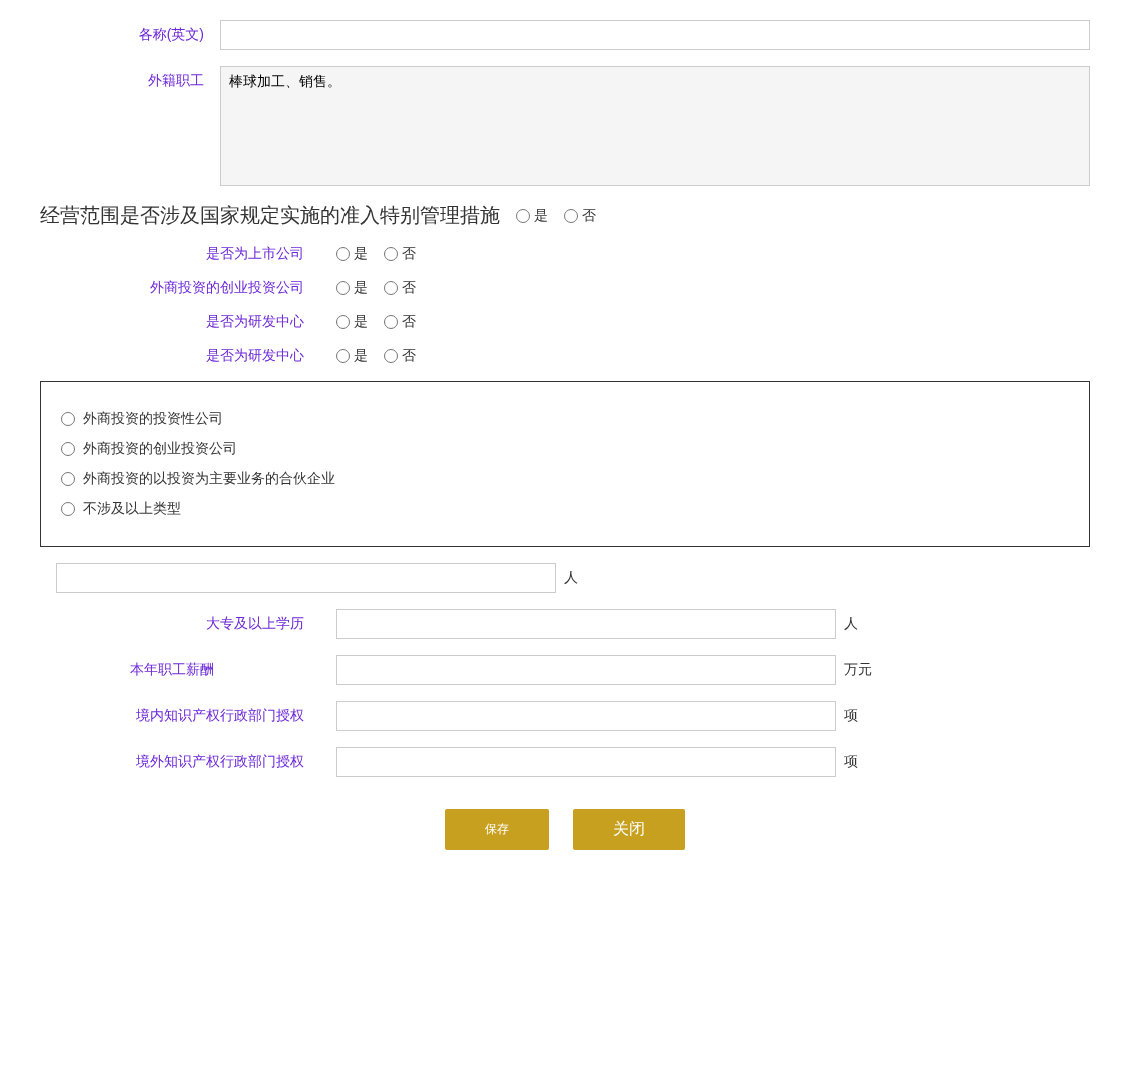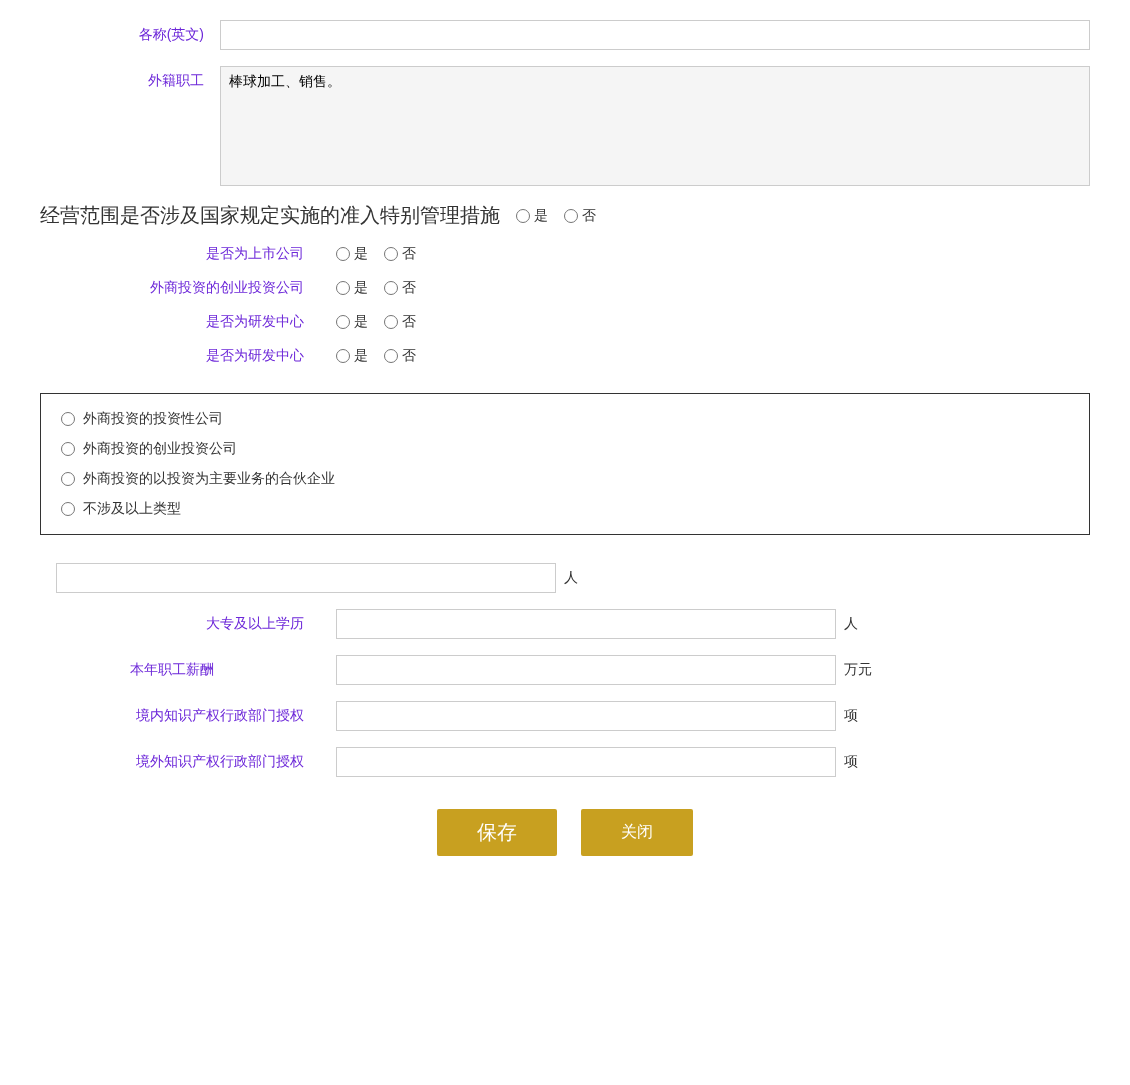--- a/index.html
+++ b/index.html
@@ -97,22 +97,22 @@
       height: 14px;
     }
 
     .radio-item label {
       cursor: pointer;
       font-size: 14px;
     }
 
     .bordered-box {
       border: 1px solid #333;
-      padding: 16px 20px;
-      margin: 28px 0;
+      padding: 28px 20px;
+      margin: 16px 0;
     }
 
     .bordered-box .radio-option {
       display: flex;
       align-items: center;
       gap: 8px;
       margin-bottom: 12px;
       cursor: pointer;
     }
 
@@ -137,21 +137,21 @@
       gap: 24px;
       margin-top: 32px;
       margin-bottom: 20px;
     }
 
     .btn-save {
       background-color: #c8a020;
       color: #fff;
       border: none;
       padding: 10px 40px;
-      font-size: 20px;
+      font-size: 12px;
       cursor: pointer;
       font-family: inherit;
       border-radius: 2px;
     }
 
     .btn-close {
       background-color: #c8a020;
       color: #fff;
       border: none;
       padding: 10px 40px;

